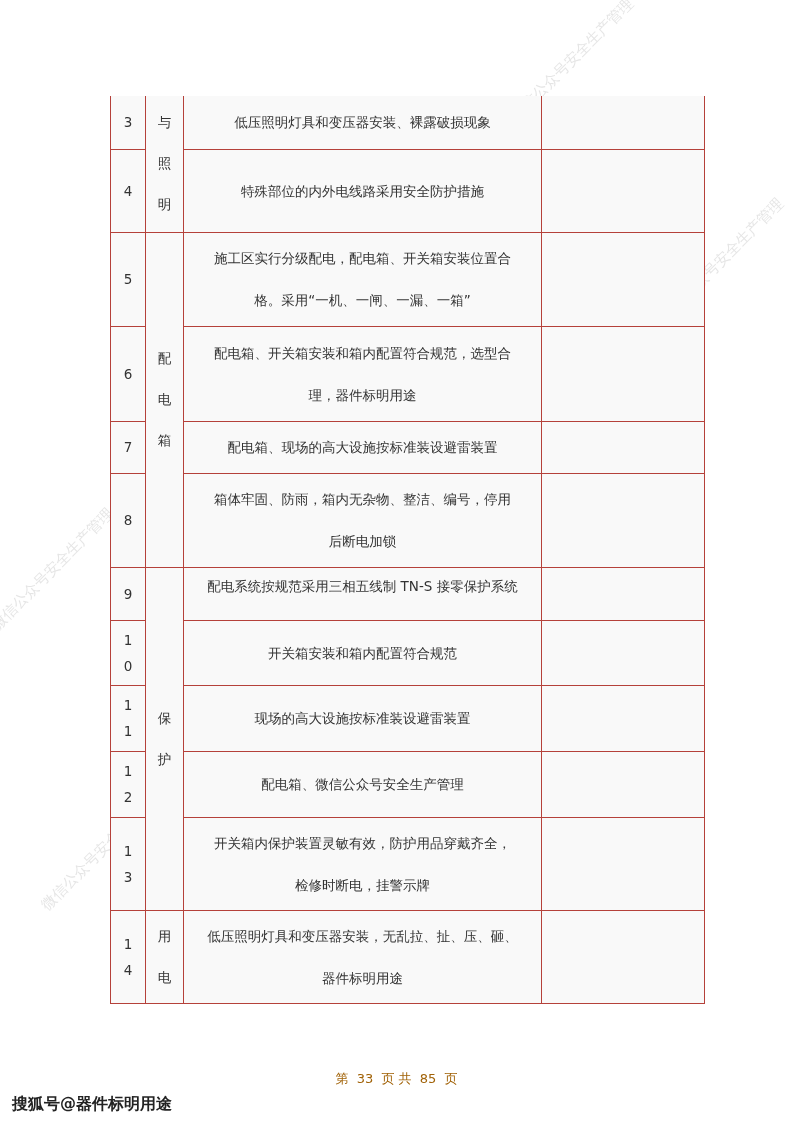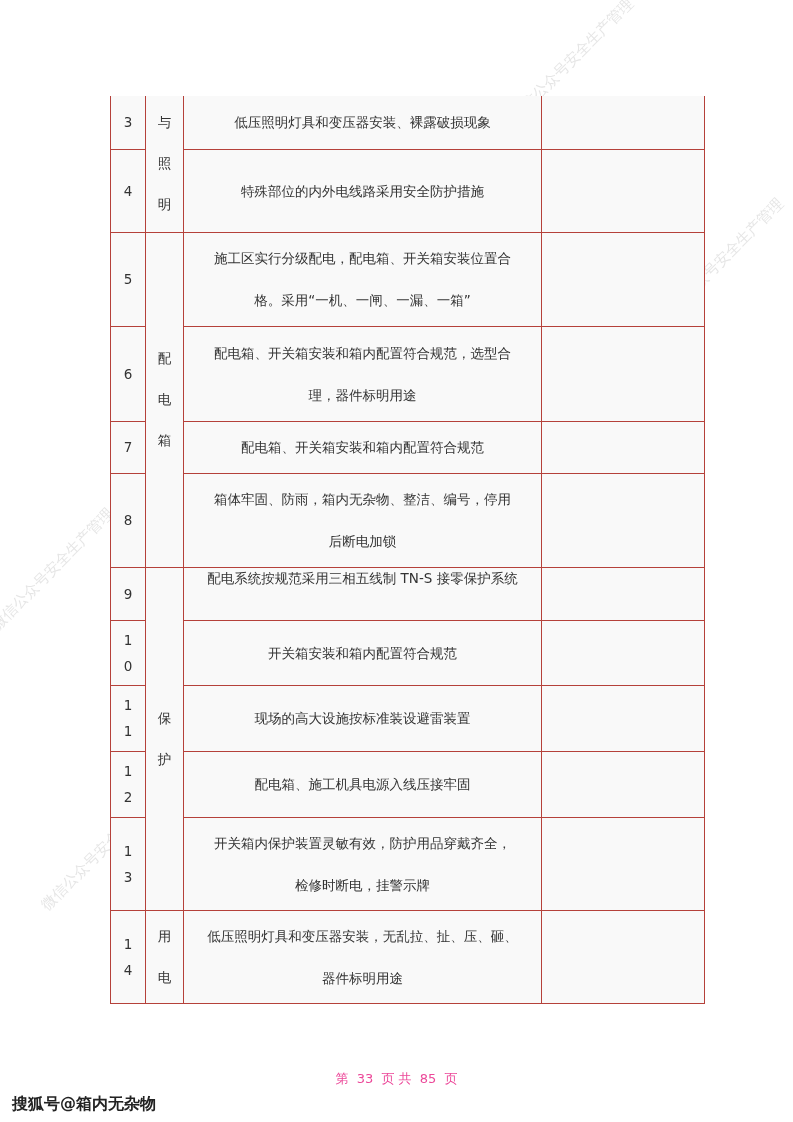--- a/index.html
+++ b/index.html
@@ -32,21 +32,21 @@
     td.cat-cell .chars span { display: block; line-height: 41px; }
     td.item-cell { line-height: 42px; padding: 0 10px; }
     td.item-cell.single { line-height: 20px; }
     .watermark {
       position: absolute; color: rgba(180,180,180,0.35);
       font-size: 15px; transform: rotate(-45deg); white-space: nowrap;
       pointer-events: none;
     }
     .footer-page {
       position: absolute; top: 1070px; left: 0; width: 793px; text-align: center;
-      font-size: 13px; color: #ec4899;
+      font-size: 13px; color: #a16207;
     }
     .footer-page span { margin: 0 2px; }
     .source-mark {
       position: absolute; left: 12px; top: 1094px;
       font-size: 16px; font-weight: bold; color: #222;
       text-shadow: 0 0 2px #fff, 0 0 1px #fff;
     }
   </style>
 </head>
 <body>
@@ -116,21 +116,21 @@
           <div>配电箱、开关箱安装和箱内配置符合规范，选型合</div>
           <div>理，器件标明用途</div>
         </td>
         <td></td>
       </tr>
 
       <tr style="height:52px">
         <td class="no-cell">
             <span class="digit">7</span>
           </td>
-        <td class="item-cell">配电箱、开关箱安装和箱内配置符合规范</td>
+        <td class="item-cell">配电箱、现场的高大设施按标准装设避雷装置</td>
         <td></td>
       </tr>
 
       <tr style="height:94px">
         <td class="no-cell">
             <span class="digit">8</span>
           </td>
         <td class="item-cell">
           <div>箱体牢固、防雨，箱内无杂物、整洁、编号，停用</div>
           <div>后断电加锁</div>
@@ -141,21 +141,21 @@
       <tr style="height:53px">
         <td class="no-cell">
             <span class="digit">9</span>
           </td>
         <td class="cat-cell" rowspan="5" style="vertical-align:top;">
           <div class="chars" style="padding-top:130px;">
             <span>保</span>
             <span>护</span>
           </div>
         </td>
-        <td class="item-cell single" style="vertical-align:top; padding-top:0;">配电系统按规范采用三相五线制 TN-S 接零保护系统</td>
+        <td class="item-cell single" style="vertical-align:top; padding-top:8px;">配电系统按规范采用三相五线制 TN-S 接零保护系统</td>
         <td></td>
       </tr>
 
       <tr style="height:65px">
         <td class="no-cell">
           <span class="digit">1</span>
           <span class="digit">0</span>
         </td>
         <td class="item-cell">开关箱安装和箱内配置符合规范</td>
         <td></td>
@@ -168,21 +168,21 @@
         </td>
         <td class="item-cell">现场的高大设施按标准装设避雷装置</td>
         <td></td>
       </tr>
 
       <tr style="height:66px">
         <td class="no-cell">
           <span class="digit">1</span>
           <span class="digit">2</span>
         </td>
-        <td class="item-cell">配电箱、施工机具电源入线压接牢固</td>
+        <td class="item-cell">配电箱、微信公众号安全生产管理</td>
         <td></td>
       </tr>
 
       <tr style="height:93px">
         <td class="no-cell">
           <span class="digit">1</span>
           <span class="digit">3</span>
         </td>
         <td class="item-cell">
           <div>开关箱内保护装置灵敏有效，防护用品穿戴齐全，</div>
@@ -212,14 +212,14 @@
   </table>
 
   <div class="footer-page">
     <span>第</span>
     <span>33</span>
     <span>页 共</span>
     <span>85</span>
     <span>页</span>
   </div>
 
-  <div class="source-mark">搜狐号@箱内无杂物</div>
+  <div class="source-mark">搜狐号@器件标明用途</div>
 </div>
 
 </body></html>

